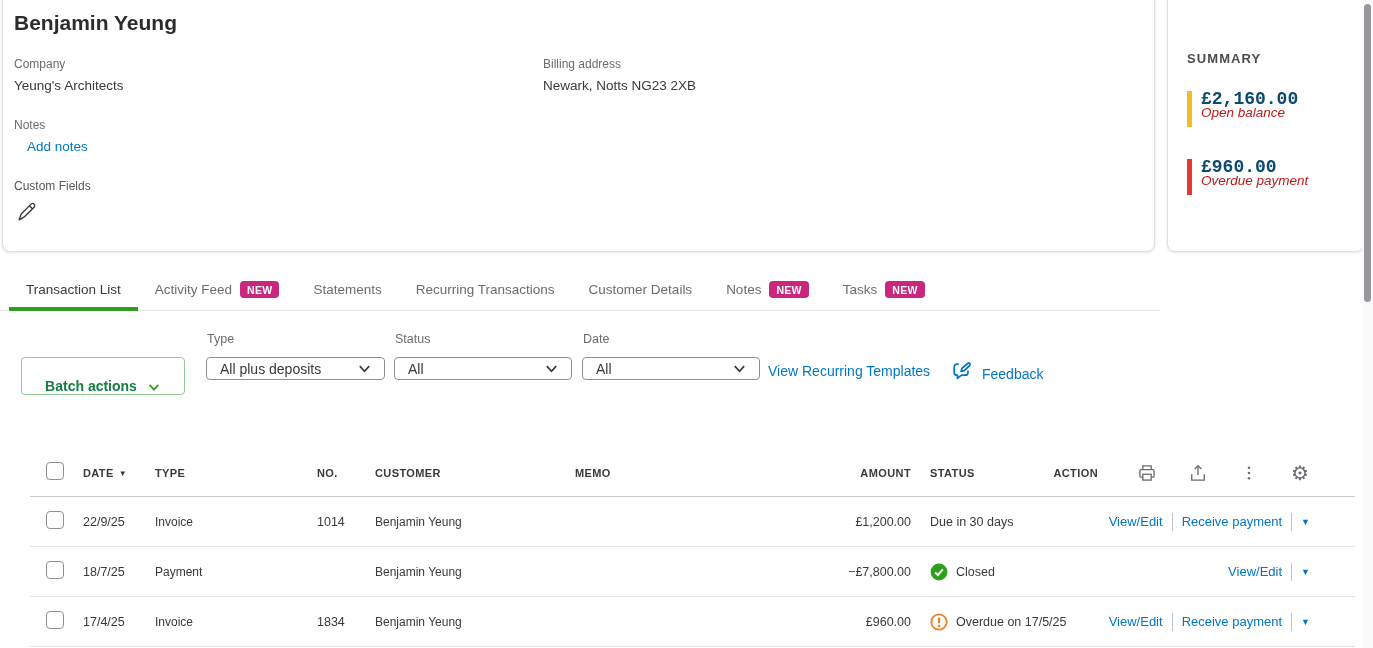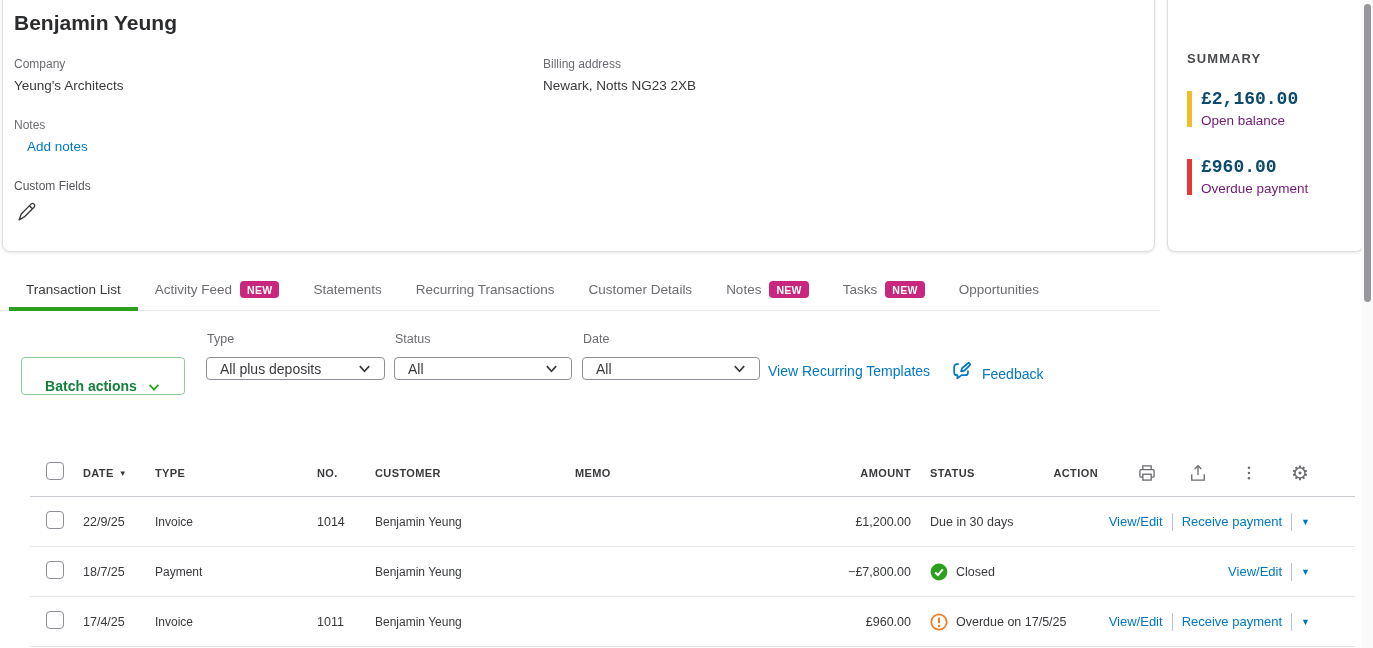--- a/index.html
+++ b/index.html
@@ -17,21 +17,21 @@
   .field-label { position:absolute; font-size:12px; color:#6B6C72; }
   .field-value { position:absolute; font-size:13.5px; color:#393A3D; }
   .link { color:#0077C5; cursor:pointer; text-decoration:none; }
   .pencil-wrap { position:absolute; left:13px; top:212px; width:22px; height:22px; cursor:pointer; }
 
   .summary-title { position:absolute; left:19px; top:62px; font-size:13px; font-weight:bold;
                    letter-spacing:1.1px; color:#4a4b4e; }
   .summary-item { position:absolute; left:19px; }
   .summary-bar { position:absolute; left:0; top:2px; width:5px; height:36px; }
   .summary-amount { position:absolute; left:14px; top:0; font-size:18px; font-weight:bold; color:#0c4a6e;font-family:Liberation Mono, monospace; }
-  .summary-label { position:absolute; left:14px; top:24px; font-size:13.5px; color:#701a75; white-space:nowrap; }
+  .summary-label { position:absolute; left:14px; top:16px; font-size:13.5px; color:#b91c1c; white-space:nowrap;font-style:italic; }
 
   
   .tabs-row { position:absolute; left:0; top:279px; width:1160px; height:32px;
               border-bottom:1px solid #E6E7EA; display:flex; padding-left:9px; }
   .tab { display:flex; align-items:center; gap:8px; padding:2px 17px 10px 17px; font-size:13.5px;
          color:#6B6C72; cursor:pointer; white-space:nowrap; border-bottom:4px solid transparent;
          margin-bottom:-1px; }
   .tab.active { color:#393A3D; border-bottom-color:#2CA01C; }
   .badge-new { color:#fff; font-size:10.5px; font-weight:bold; padding:3px 7px 2px;
                border-radius:4px; letter-spacing:.3px; }
@@ -132,23 +132,20 @@
       <div class="tab">
         <span>Customer Details</span>
       </div>
       <div class="tab">
         <span>Notes</span>
         <span class="badge-new" style="background:#C9267E">NEW</span>
       </div>
       <div class="tab">
         <span>Tasks</span>
         <span class="badge-new" style="background:#C9267E">NEW</span>
-      </div>
-      <div class="tab">
-        <span>Opportunities</span>
       </div>
     </div>
 
   <div class="batch-btn">
     <span>Batch actions</span>
     <svg width="14" height="14" viewBox="0 0 16 16">
         <polyline points="3,5.5 8,11 13,5.5" fill="none" stroke="#2CA01C" stroke-width="2"></polyline>
       </svg>
   </div>
 
@@ -264,21 +261,21 @@
         <span class="cell c-action">
           <span class="act-link">View/Edit</span>
           <span class="act-sep"></span>
           <span class="act-caret">▼</span>
         </span>
       </div>
       <div class="t-row" style="top: 597px;">
         <span class="cell c-check"><span class="cb"></span></span>
         <span class="cell rcell c-date">17/4/25</span>
         <span class="cell rcell c-type" style="font-size:12px;">Invoice</span>
-        <span class="cell rcell c-no">1011</span>
+        <span class="cell rcell c-no">1834</span>
         <span class="cell rcell c-cust" style="font-size:12px;">Benjamin Yeung</span>
         <span class="cell rcell c-memo"></span>
         <span class="cell rcell c-amount">£960.00</span>
         <span class="cell rcell c-status status-flex">
           <span style="display:inline-flex;">
             <svg width="18" height="18" viewBox="0 0 18 18">
               <circle cx="9" cy="9" r="7.7" fill="none" stroke="#F08024" stroke-width="1.8"></circle>
               <line x1="9" y1="4.6" x2="9" y2="10.2" stroke="#F08024" stroke-width="2.1"></line>
               <circle cx="9" cy="12.9" r="1.25" fill="#F08024"></circle>
             </svg>

